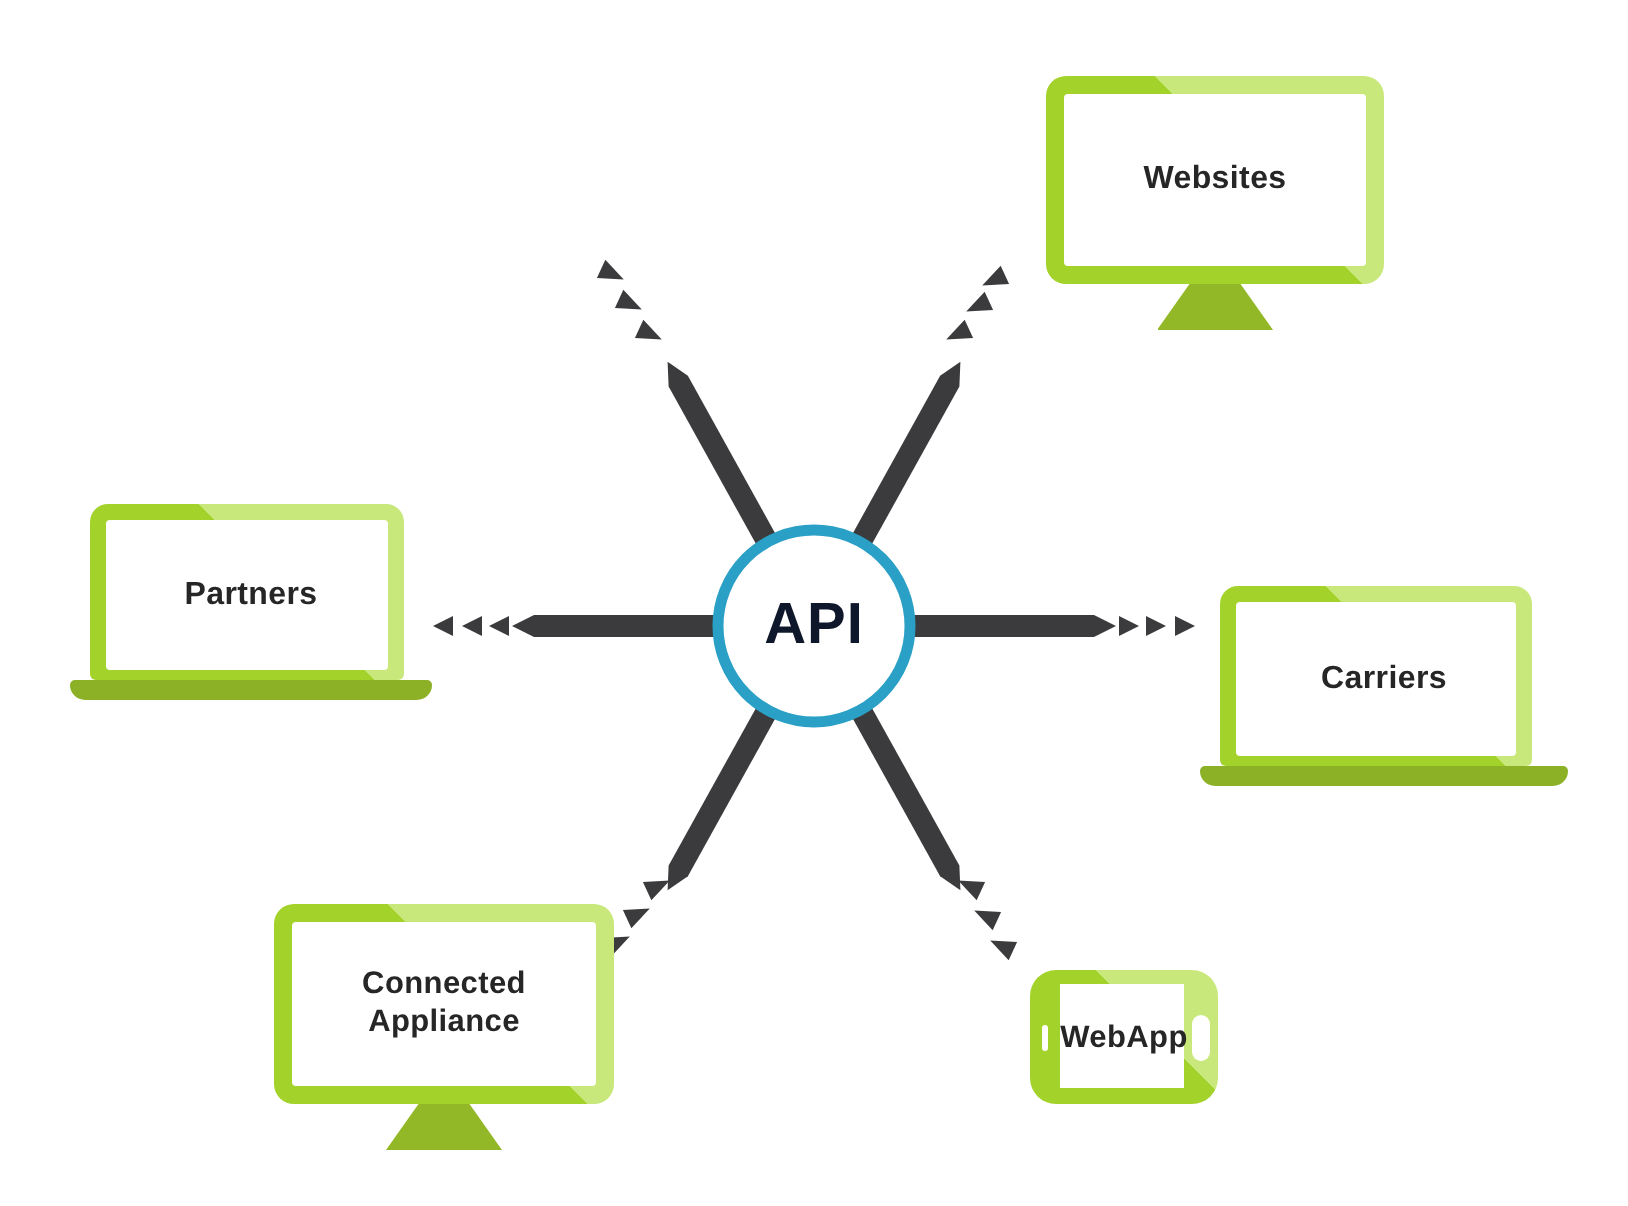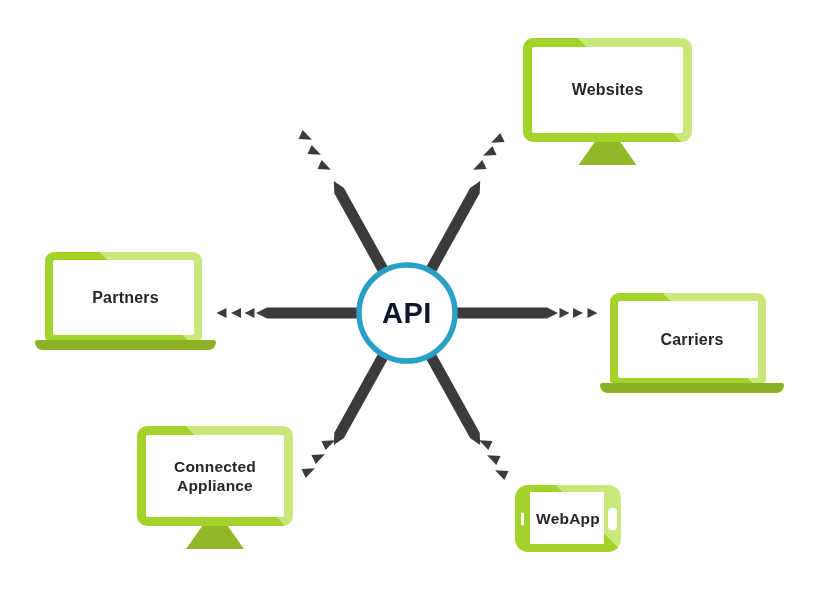--- a/index.html
+++ b/index.html
@@ -148,29 +148,29 @@
   </div>
 
   <div class="node" style="left:600px;top:250px;width:184px;height:100px;margin-top:43px;">
     <div class="laptop-screen" style="left:10px;top:0;width:156px;height:90px;">
       <div class="laptop-glass"></div>
     </div>
     <div class="laptop-base" style="left:0;top:90px;width:184px;"></div>
     <div class="node-label" style="top:47px;">Carriers</div>
   </div>
 
-  <div class="node" style="left:137px;top:426px;width:156px;height:100px;">
+  <div class="node" style="left:137px;top:452px;width:170px;height:100px;">
     <div class="monitor-frame">
       <div class="monitor-screen"></div>
     </div>
     <div class="monitor-stand" style="top:100px;"></div>
     <div class="node-label wrap">Connected Appliance</div>
   </div>
 
-  <div class="node" style="left:515px;top:485px;width:106px;height:67px;">
+  <div class="node" style="left:515px;top:485px;width:94px;height:67px;">
     <div class="phone-body">
       <div class="phone-slot" style="left:6px;top:50%;width:3px;height:13px;transform:translateY(-50%);"></div>
       <div class="phone-screen" style="left:15px;right:17px;top:7px;bottom:8px;"></div>
       <div class="phone-home" style="right:4px;top:50%;width:9px;height:23px;transform:translateY(-50%);"></div>
     </div>
     <div class="node-label" style="font-size:15.5px;">WebApp</div>
   </div>
 
 </div>
 

